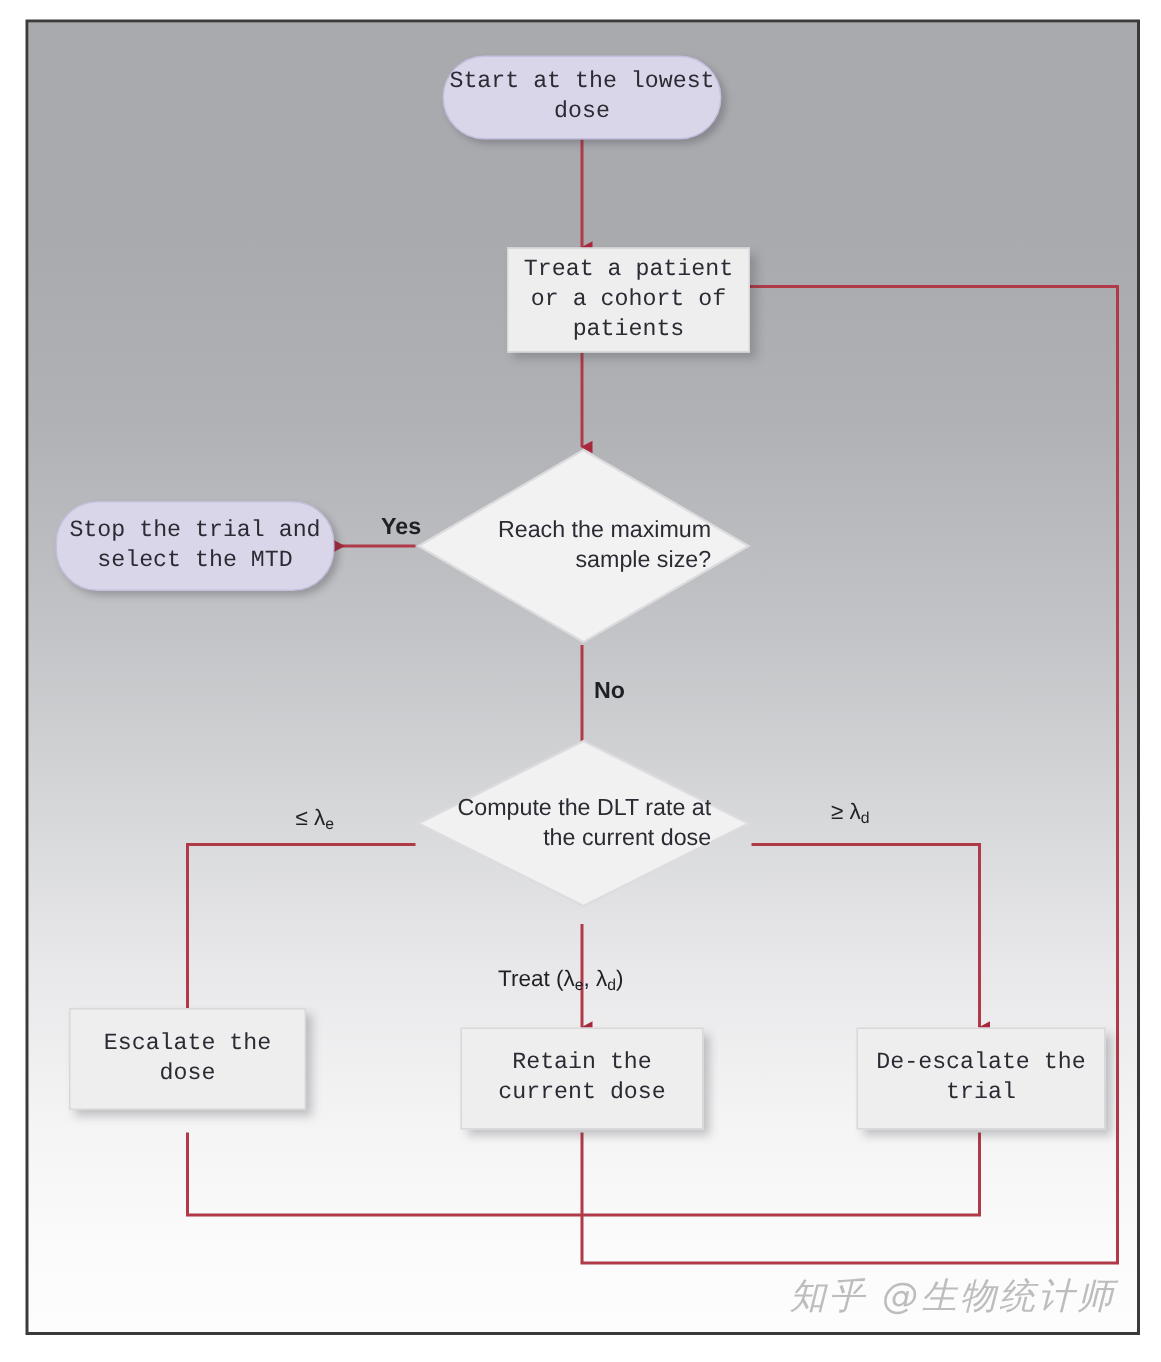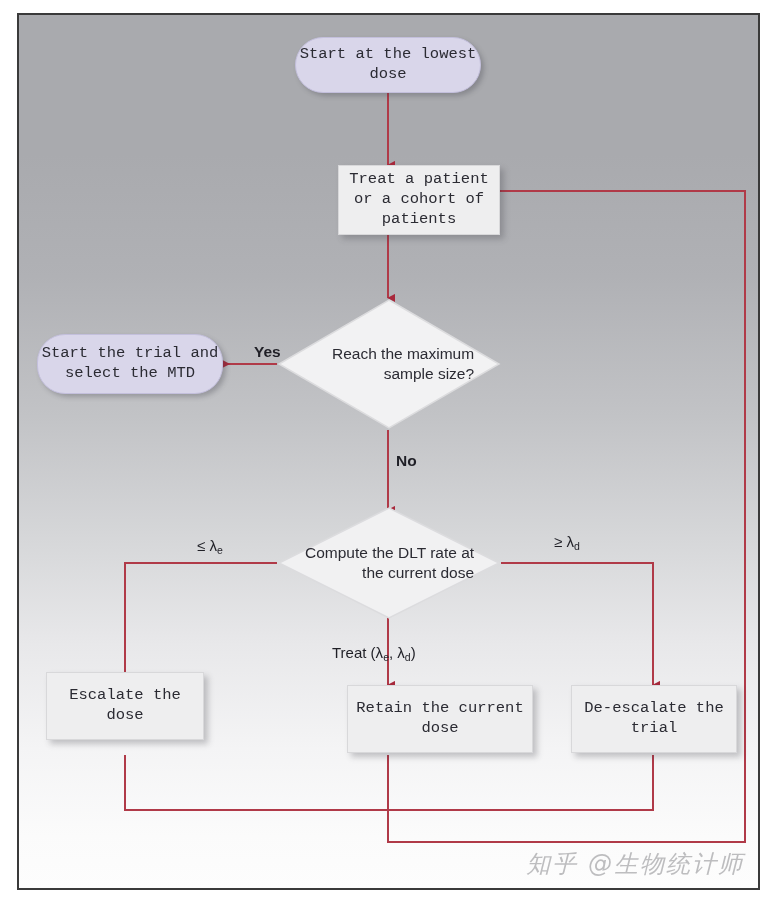--- a/index.html
+++ b/index.html
@@ -176,42 +176,42 @@
 
   <div class="node node-terminal" style="left:276px; top:22px; width:186px; height:56px;">
     <span>Start at the lowest dose</span>
   </div>
 
   <div class="node node-process" style="left:288px; top:150px; width:162px; height:70px;margin-left:31px;">
     <span>Treat a patient or a cohort of patients</span>
   </div>
 
   <div class="node node-terminal" style="left:18px; top:319px; width:186px; height:60px;">
-    <span>Start the trial and select the MTD</span>
+    <span>Stop the trial and select the MTD</span>
   </div>
 
   <div class="node-decision" style="left:258px; top:283px; width:224px; height:132px;">
     <svg class="diamond-shape" viewBox="0 0 224 132" preserveAspectRatio="none">
       <polygon points="112,2 222,66 112,130 2,66" fill="#f2f2f3" stroke="#dcdcde" stroke-width="1.5"></polygon>
     </svg>
     <div class="diamond-label">Reach the maximum sample size?</div>
   </div>
 
-  <div class="node-decision" style="left:258px; top:491px; width:224px; height:114px;">
+  <div class="node-decision" style="left:258px; top:477px; width:224px; height:114px;">
     <svg class="diamond-shape" viewBox="0 0 224 114" preserveAspectRatio="none">
       <polygon points="112,2 222,57 112,112 2,57" fill="#f1f1f2" stroke="#dcdcde" stroke-width="1.5"></polygon>
     </svg>
     <div class="diamond-label">Compute the DLT rate at the current dose</div>
   </div>
 
   <div class="node node-process" style="left:27px; top:657px; width:158px; height:68px;">
     <span>Escalate the dose</span>
   </div>
 
-  <div class="node node-process" style="left:288px; top:670px; width:186px; height:68px;margin-left:40px;">
+  <div class="node node-process" style="left:288px; top:670px; width:162px; height:68px;">
     <span>Retain the current dose</span>
   </div>
 
   <div class="node node-process" style="left:552px; top:670px; width:166px; height:68px;">
     <span>De-escalate the trial</span>
   </div>
 
   <div class="edge-label bold" style="left:235px; top:328px;">Yes</div>
 
   <div class="edge-label bold" style="left:377px; top:437px;">No</div>

